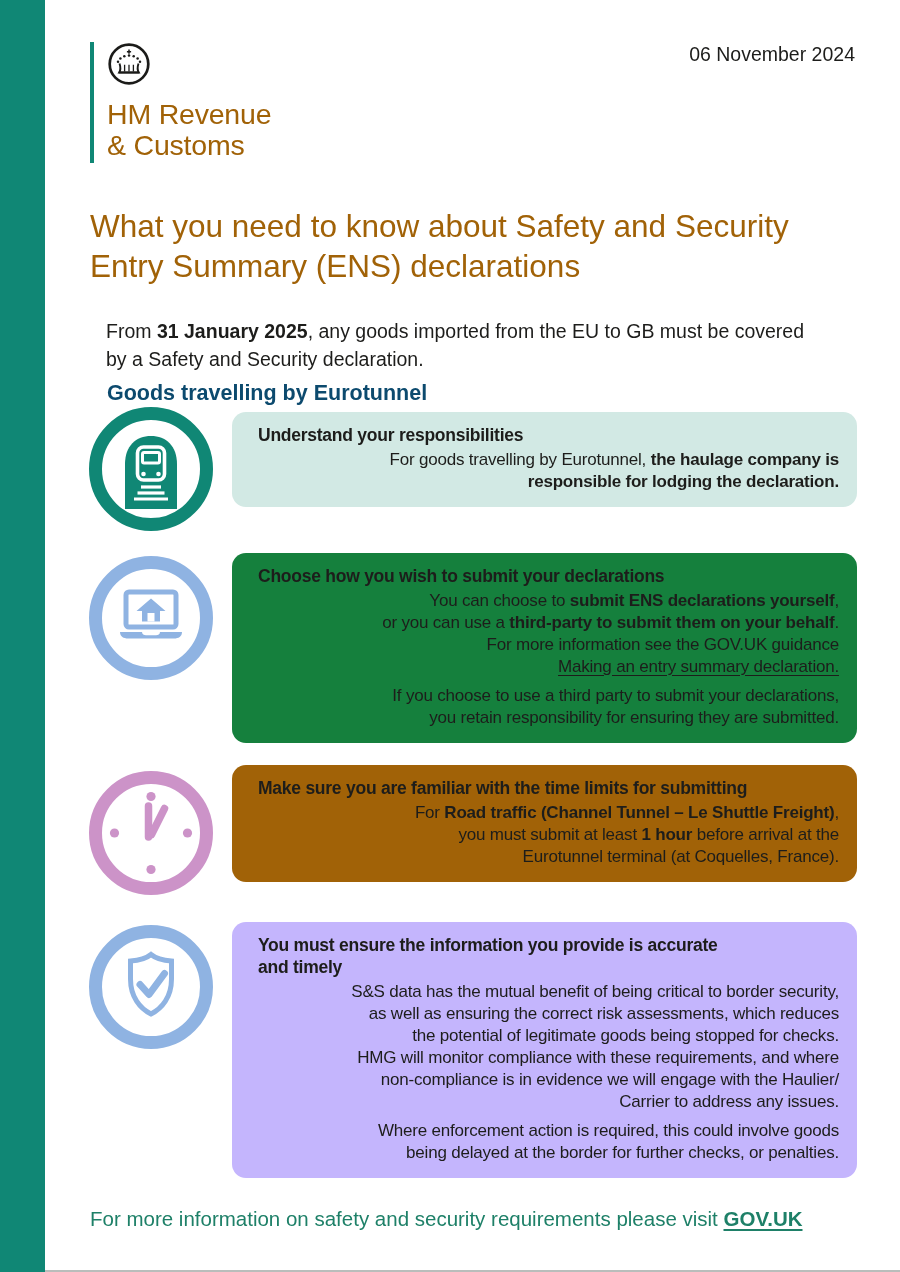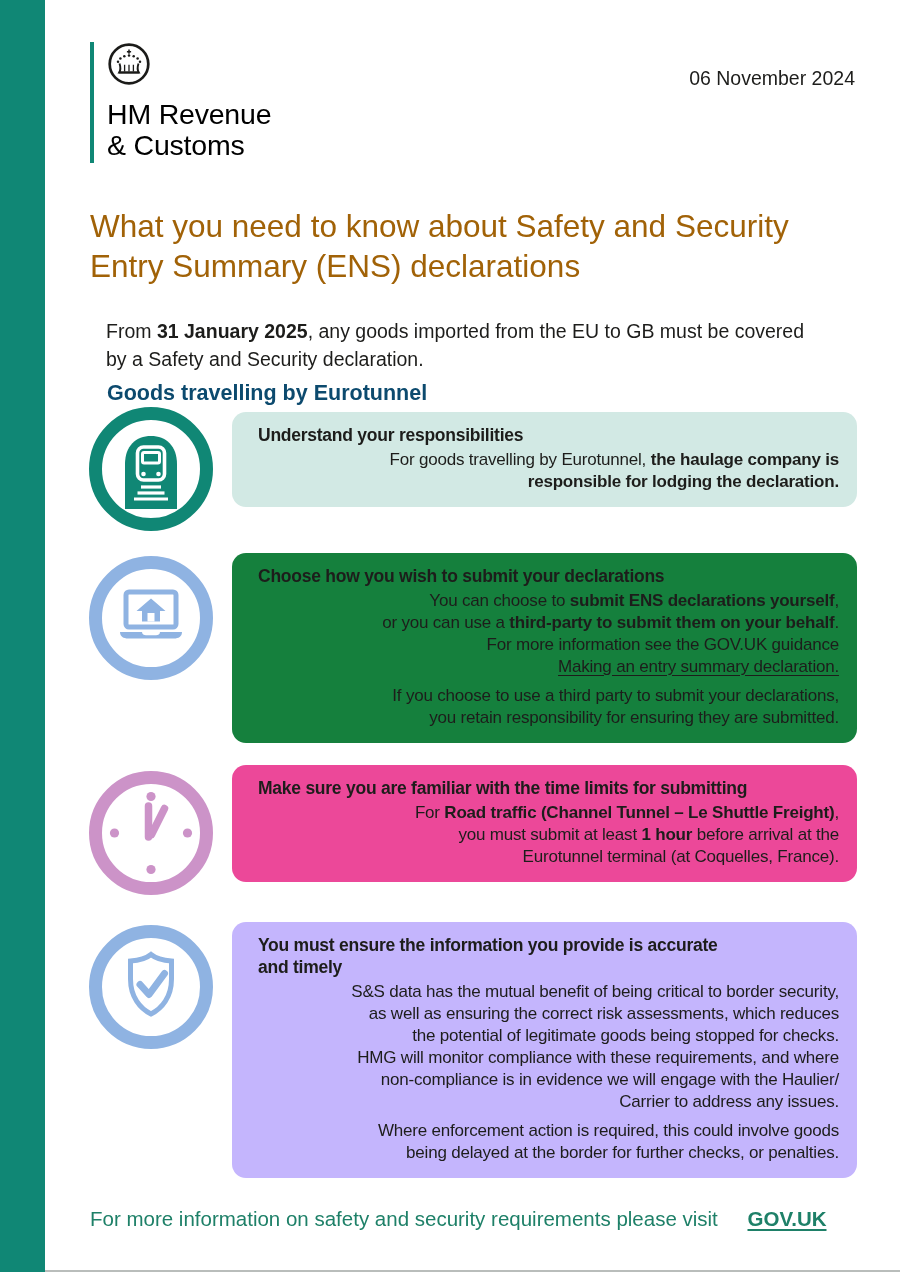--- a/index.html
+++ b/index.html
@@ -3,25 +3,25 @@
 <meta charset="utf-8">
 <style>
   html,body{margin:0;padding:0;background:#e9e9e9;}
   .page{
     position:relative;width:900px;height:1272px;background:#ffffff;overflow:hidden;
     font-family:"Liberation Sans", sans-serif;color:#1d1d1b;
   }
   .side-bar{position:absolute;left:0;top:0;width:45px;height:1272px;background:#108775;z-index:3;}
   .bottom-edge{position:absolute;left:0;right:0;bottom:0;height:2px;background:#b9bdbb;z-index:2;}
 
-  .doc-date{position:absolute;top:43px;right:45px;font-size:19.5px;color:#1d1d1b;margin-top:24px;}
+  .doc-date{position:absolute;top:43px;right:45px;font-size:19.5px;color:#1d1d1b;}
 
   .logo{position:absolute;left:90px;top:42px;display:flex;}
   .logo-rule{width:4px;height:121px;background:#108775;margin-right:13px;}
-  .logo-text{font-size:28.5px;line-height:30.5px;color:#000000;letter-spacing:-0.2px;margin-top:9px;}
+  .logo-text{font-size:28.5px;line-height:30.5px;color:#a16207;letter-spacing:-0.2px;margin-top:9px;}
 
   .page-title{
     position:absolute;left:90px;top:206px;width:770px;margin:0;
     font-size:31.5px;line-height:40px;font-weight:400;color:#a16207;white-space:pre-line;
   }
   .intro{
     position:absolute;left:90px;top:302px;width:770px;margin:16px;
     font-size:19.5px;line-height:27.5px;white-space:pre-line;
   }
   .section-heading{
@@ -43,21 +43,21 @@
   .card-title{margin:0 0 3px 0;font-size:17.5px;line-height:22px;font-weight:700;white-space:pre-line;letter-spacing:-0.25px;}
   .card-para{margin:0;font-size:17px;line-height:22px;white-space:pre-line;letter-spacing:-0.2px;text-align:right;}
   .card-para + .card-para{margin-top:7px;}
 
   .footer-note{
     position:absolute;left:90px;right:45px;top:1206px;margin:0;text-align:left;
     font-size:20.5px;line-height:26px;color:#1e8068;white-space:pre-line;
   }
 
   .b{font-weight:700;}
-  .u{text-decoration:underline;text-underline-offset:2.5px;margin-left:24px;}
+  .u{text-decoration:underline;text-underline-offset:2.5px;}
   .link{text-decoration:underline;text-underline-offset:2.5px;cursor:pointer;}
 </style>
 </head>
 <body>
 
 <div class="page">
   <div class="side-bar"></div>
   <div class="bottom-edge"></div>
 
   <div class="doc-date">06 November 2024</div>
@@ -149,21 +149,21 @@
             <circle cx="63" cy="26.5" r="4.6" fill="currentColor"></circle>
             <circle cx="99.5" cy="63" r="4.6" fill="currentColor"></circle>
             <circle cx="63" cy="99.5" r="4.6" fill="currentColor"></circle>
             <circle cx="26.5" cy="63" r="4.6" fill="currentColor"></circle>
             <g stroke="currentColor" stroke-width="7.5" stroke-linecap="round" fill="none">
               <path d="M60.5 67 V36"></path>
               <path d="M63.5 64.5 L76.5 38.5"></path>
             </g>
           </svg>
         </span>
-    <div class="card-box" style="background: #ec4899;">
+    <div class="card-box" style="background: #a16207;">
       <p class="card-title">Make sure you are familiar with the time limits for submitting</p>
     <p class="card-para"><span>For </span><span class="b">Road traffic (Channel Tunnel – Le Shuttle Freight)</span><span>,
 you must submit at least </span><span class="b">1 hour</span><span> before arrival at the
 Eurotunnel terminal (at Coquelles, France).</span></p>
         </div>
   </div>
       <div class="card-row r4">
     <span class="card-icon" style="color: rgb(143, 179, 226);">
           <svg viewBox="0 0 126 126" width="126" height="126" aria-hidden="true">
             <circle cx="63" cy="63" r="55.5" fill="none" stroke="currentColor" stroke-width="13"></circle>

